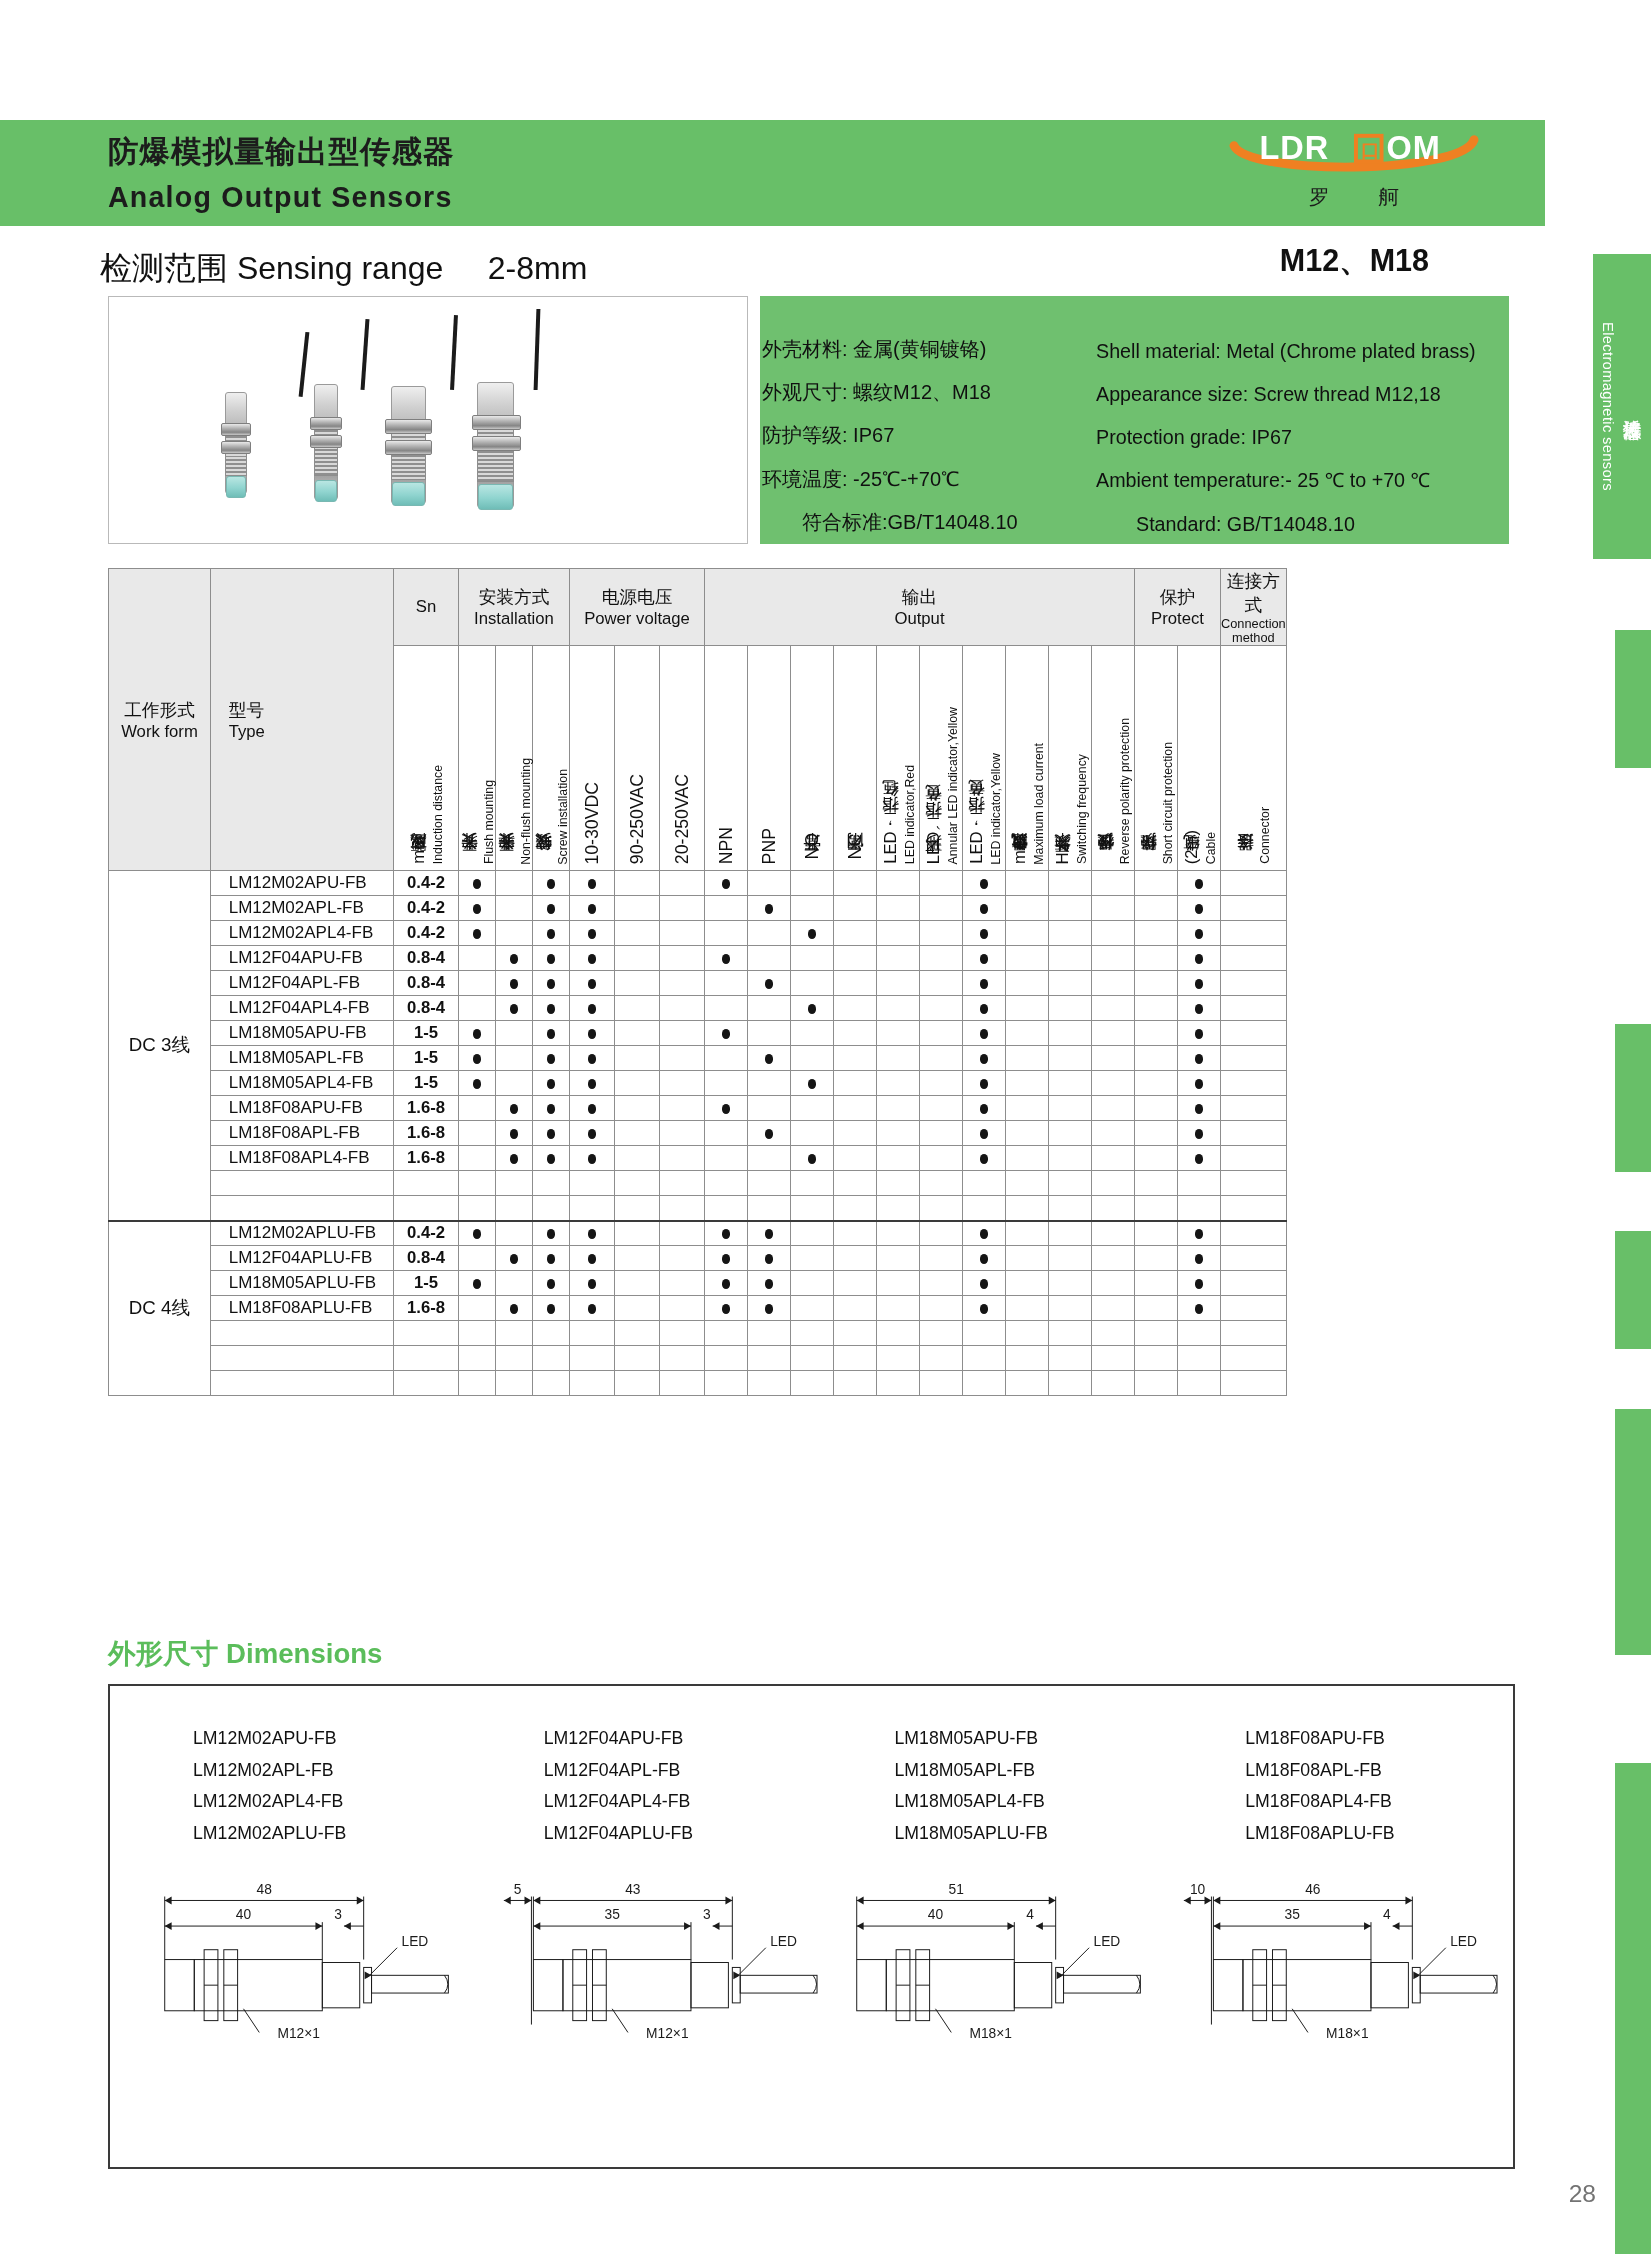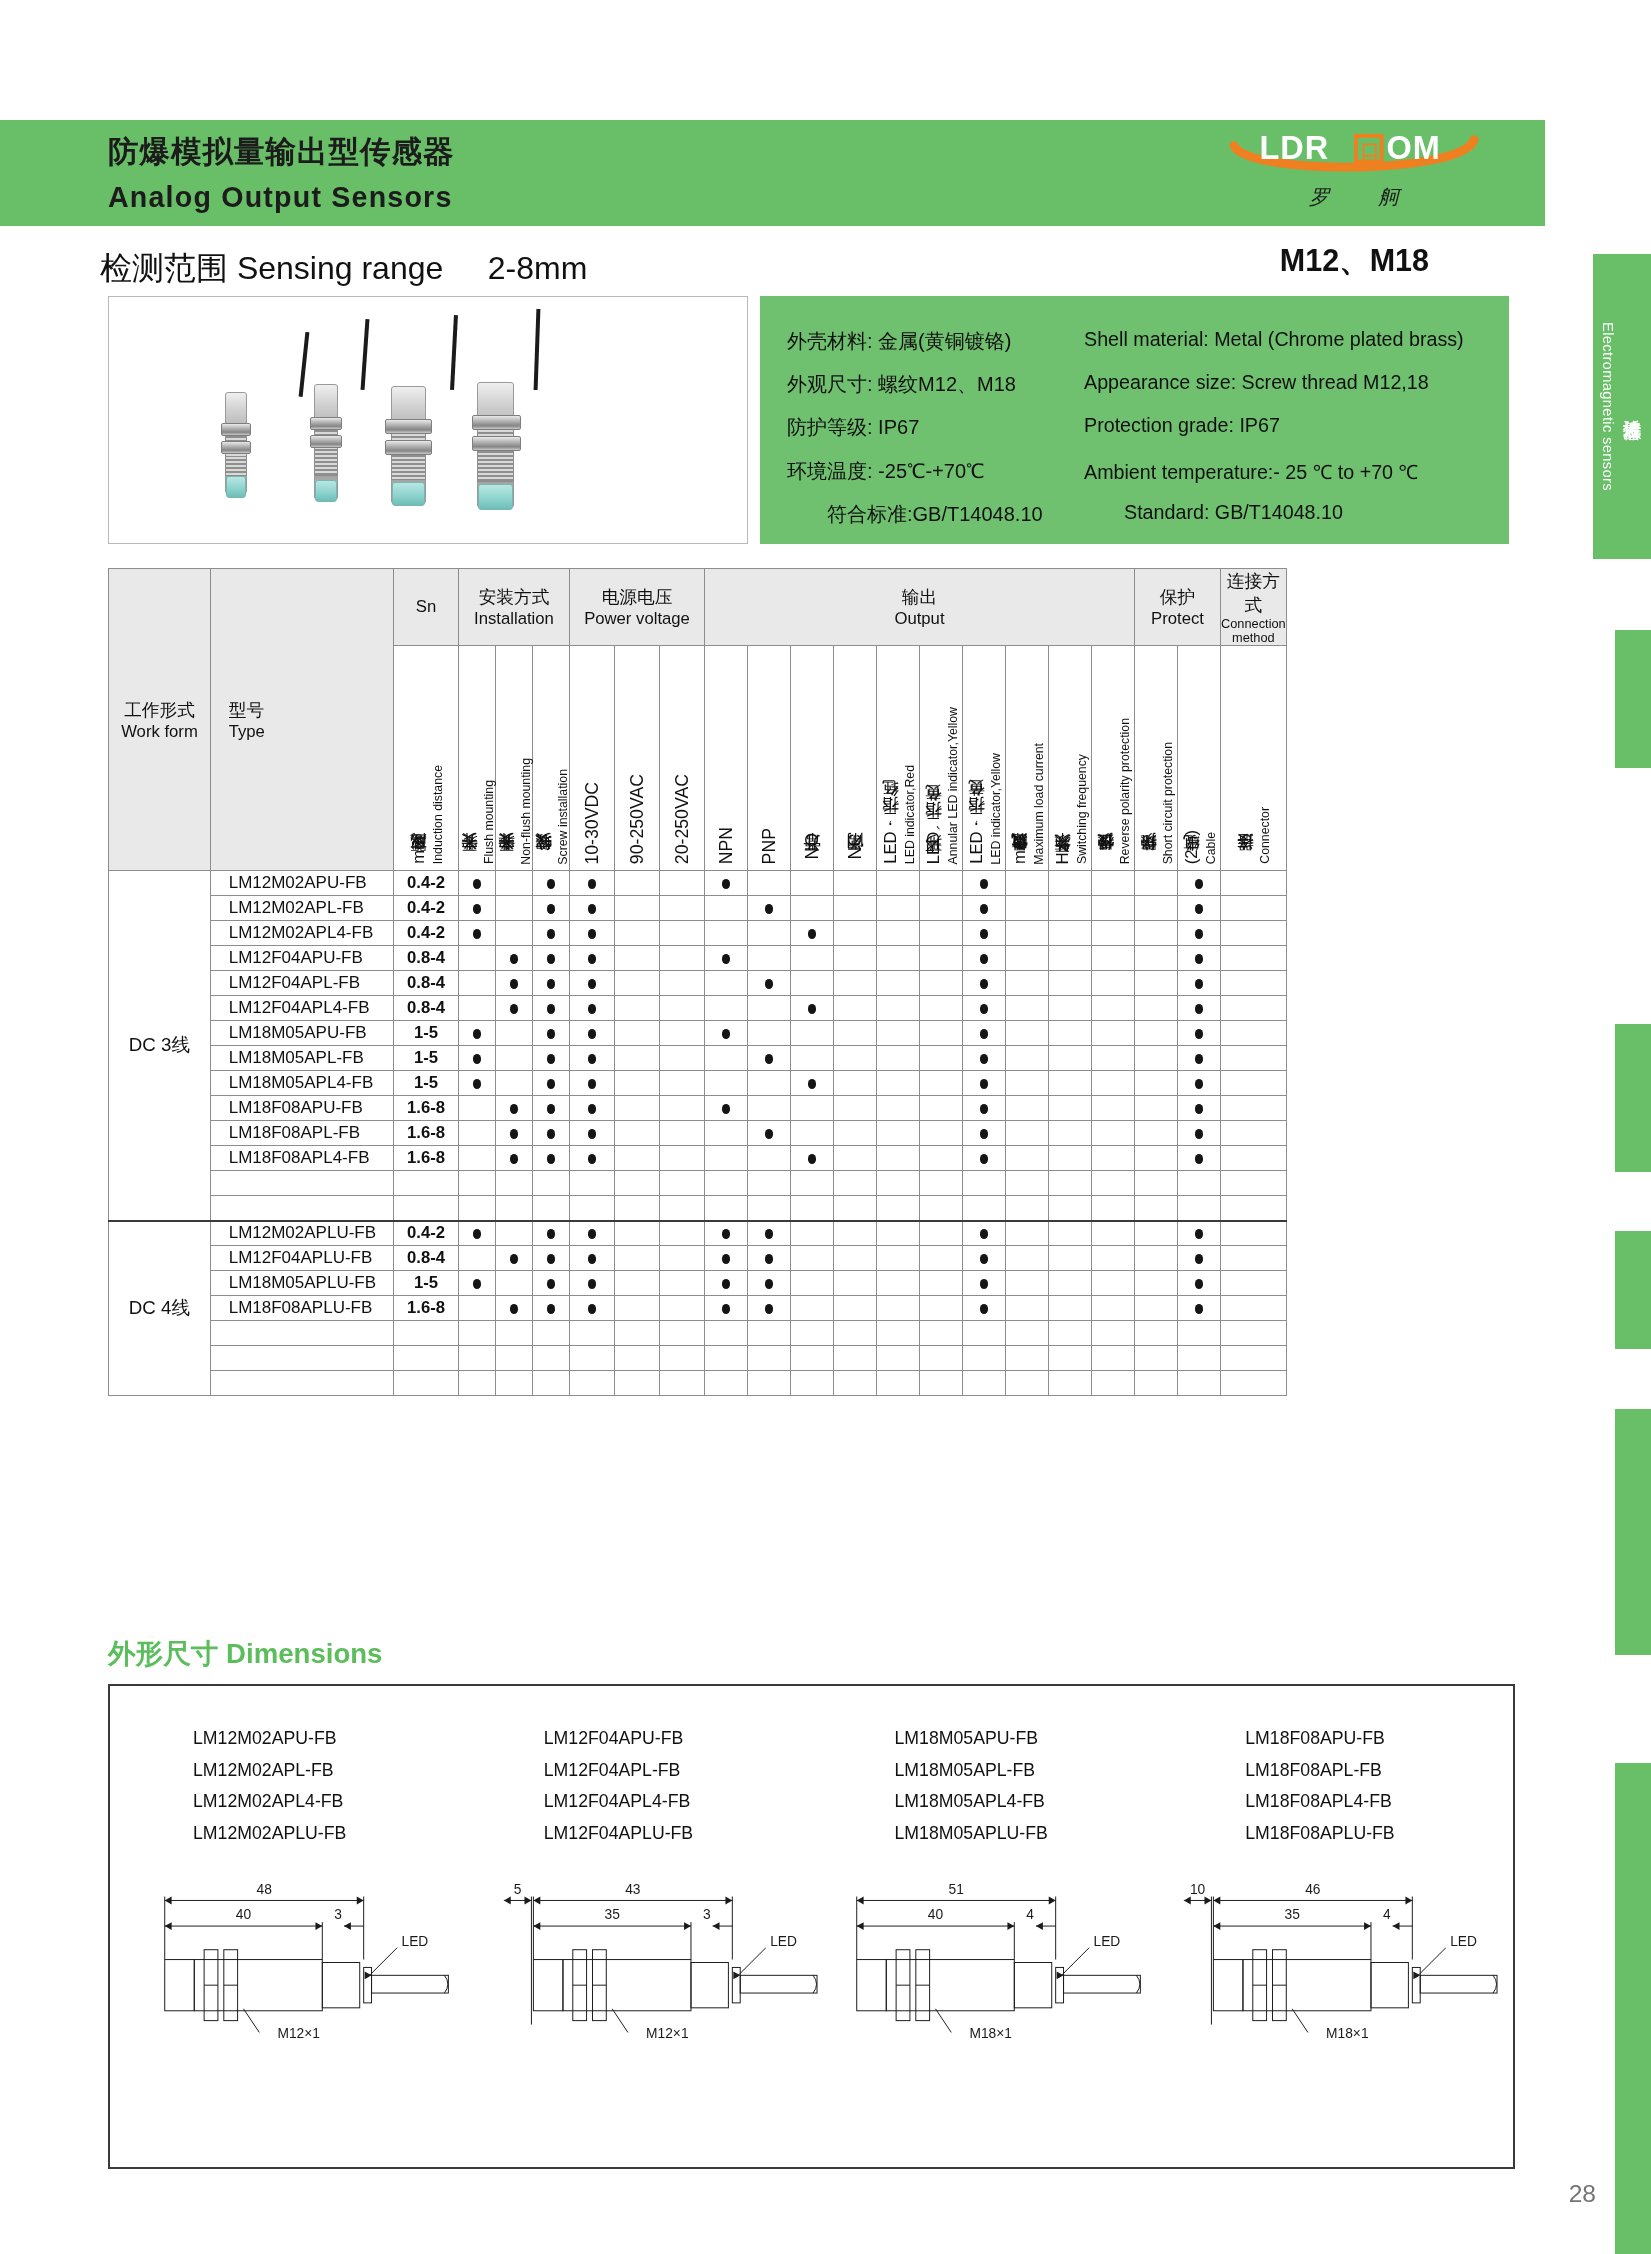--- a/index.html
+++ b/index.html
@@ -26,21 +26,20 @@
     position:absolute; left:108px; top:181px;
     font-size:28.6px; font-weight:bold; letter-spacing:1.2px; color:#1c1c1c;
   }
 
   
   .logo-wrap{ position:absolute; left:1226px; top:124px; width:256px; height:95px; }
   .logo-sub{
     position:absolute; left:0; top:59px; width:256px; text-align:center;
     font-size:20.7px; color:#1b1b1b; letter-spacing:21.7px; text-indent:21.7px;
     font-family:"Liberation Serif", serif;
-    font-style:italic;
   }
 
   
   .sensing-range{
     position:absolute; left:100px; top:247px;
     font-size:32px; color:#111;
   }
   .model-right{
     position:absolute; right:223px; top:241px;
     font-size:30.5px; font-weight:bold; color:#111;
@@ -77,22 +76,22 @@
   .sp-cable{
     position:absolute; background:#222; border-radius:3px;
   }
 
   
   .spec-box{
     position:absolute; left:760px; top:296px; width:749px; height:248px;
     background:#6fc06f;
   }
   .spec-row{
-    position:absolute; left:27px; width:733px; height:35px;
-    display:flex; align-items:flex-start;
+    position:absolute; left:2px; width:733px; height:35px;
+    display:flex; align-items:flex-end;gap:37px;
   }
   .spec-cn{ width:297px; font-size:20px; color:#101010; white-space:nowrap; }
   .spec-en{ font-size:19.7px; color:#101010; white-space:nowrap; }
 
   
   .tab{
     position:absolute; right:0; background:#68bf68;
   }
   .tab-main{
     top:254px; width:59px; height:305px;

